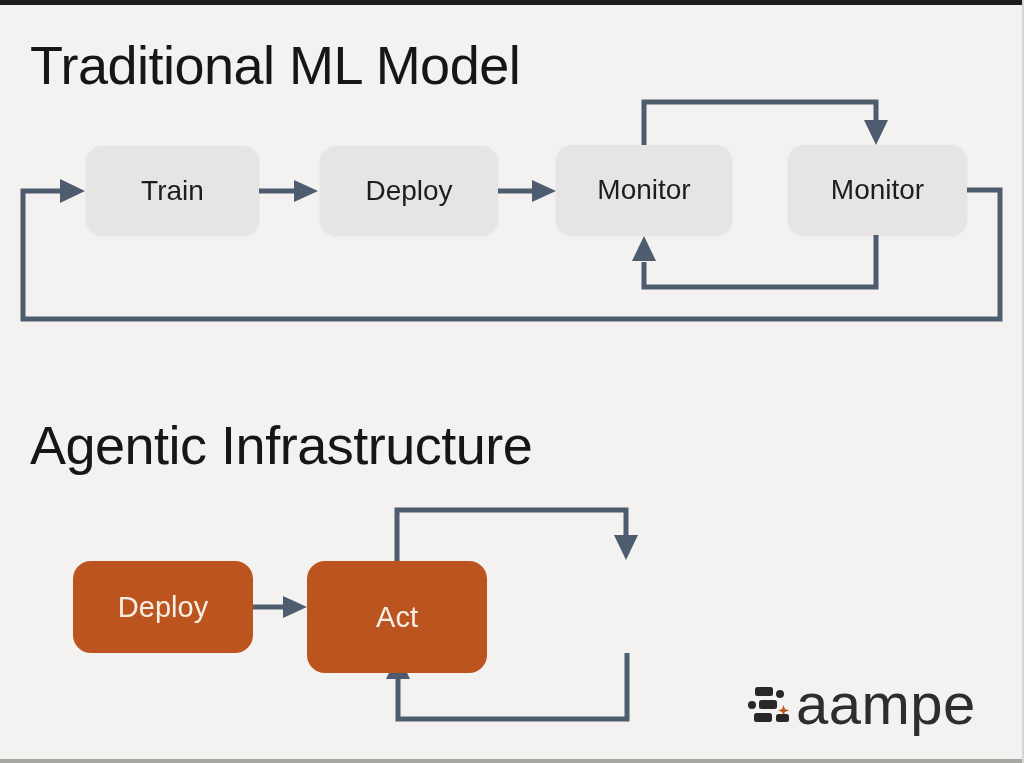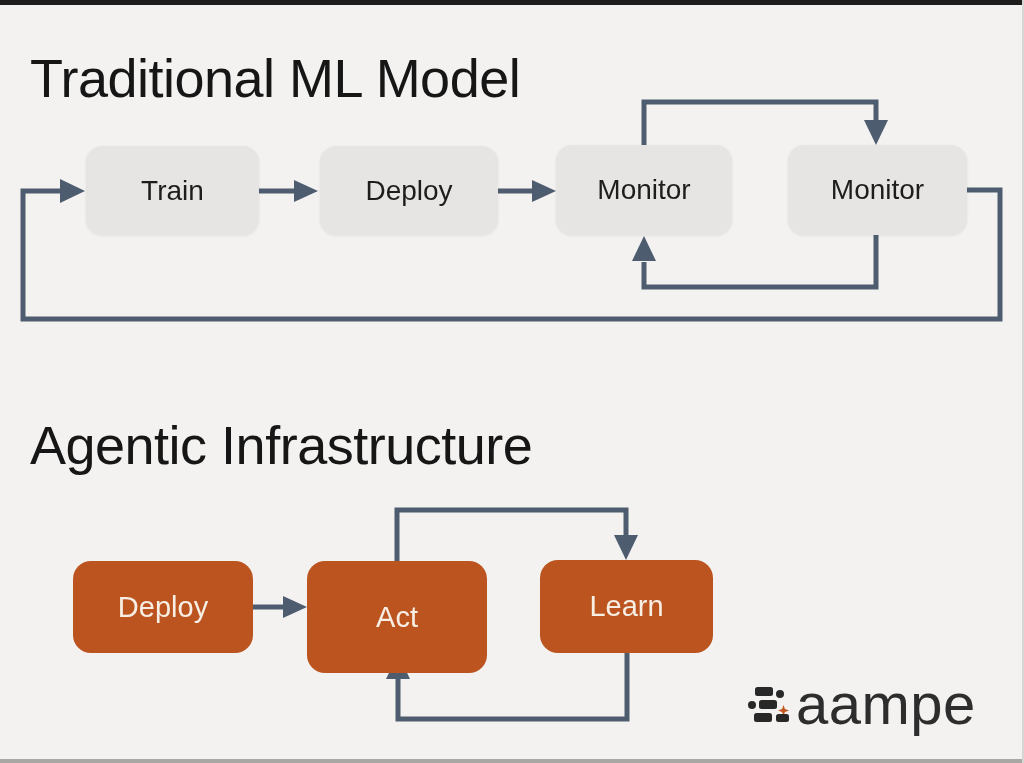--- a/index.html
+++ b/index.html
@@ -56,21 +56,21 @@
     stroke:none;
   }
   .section-title{
     position:absolute;
     font-size:54px;
     font-weight:500;
     line-height:1;
     letter-spacing:-0.5px;
     color:var(--title-text);
   }
-  .title-traditional{left:30px;top:38px;margin-top:13px;}
+  .title-traditional{left:30px;top:38px;}
   .title-agentic{left:30px;top:418px;text-align:right;}
   .node{
     position:absolute;
     display:flex;align-items:center;justify-content:center;
     text-align:right;
   }
   .node-gray{
     background:var(--box-gray);
     border-radius:16px;
     color:var(--box-text-dark);
@@ -180,23 +180,20 @@
     <span>Monitor</span>
   </div>
 
   <h1 class="section-title title-agentic">Agentic Infrastructure</h1>
 
   <div class="node node-orange n-deploy-agent">
     <span>Deploy</span>
   </div>
   <div class="node node-orange n-act">
     <span>Act</span>
-  </div>
-  <div class="node node-orange n-learn">
-    <span>Learn</span>
   </div>
 
   <div class="logo">
     <span class="logo-icon">
       <span class="blk lb1"></span>
       <span class="dot ld1"></span>
       <span class="dot ld2"></span>
       <span class="blk lb2"></span>
       <span class="lstar"></span>
       <span class="blk lb3"></span>

